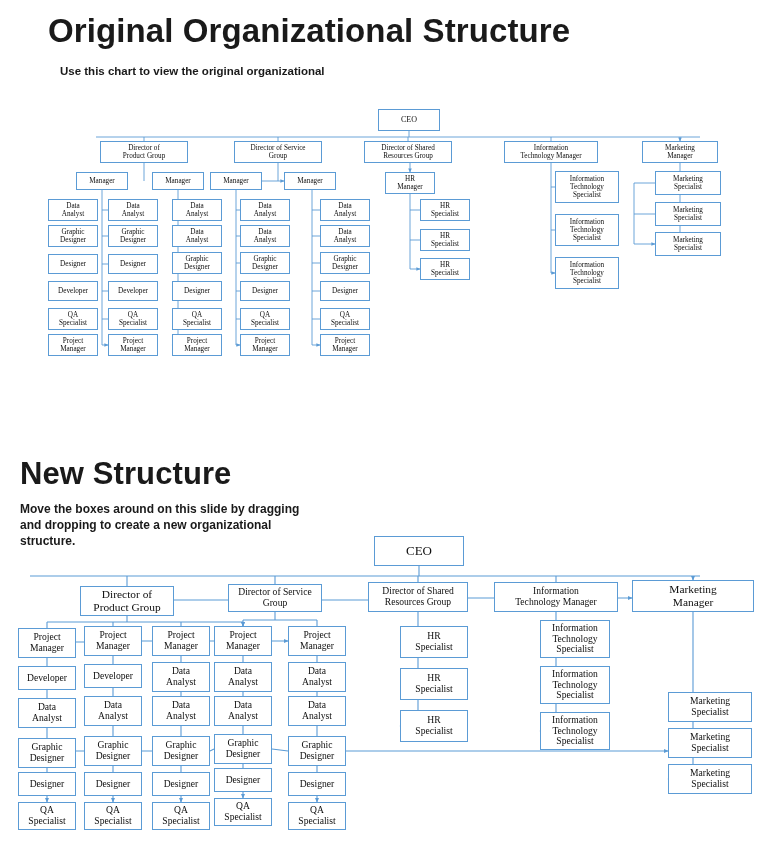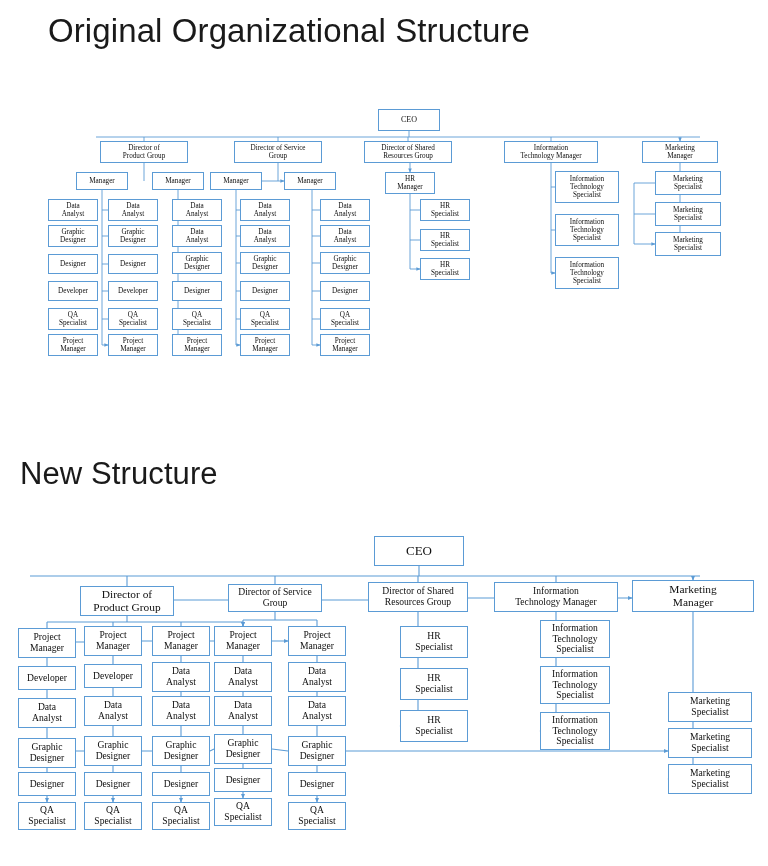--- a/index.html
+++ b/index.html
@@ -3,21 +3,21 @@
 <meta charset="utf-8">
 <style>
   html,body{margin:0;padding:0;background:#ffffff;}
   body{width:768px;height:866px;position:relative;overflow:hidden;
        font-family:"Liberation Sans","DejaVu Sans",sans-serif;color:#111;}
 
   .slide{position:absolute;left:0;width:768px;}
   #slide-original{top:0;height:440px;}
   #slide-new{top:440px;height:426px;}
 
-  .title{position:absolute;font-weight:400;color:#1a1a1a;white-space:nowrap;}
+  .title{position:absolute;font-weight:700;color:#1a1a1a;white-space:nowrap;}
   #title-original{left:48px;top:12px;font-size:33px;letter-spacing:.1px;}
   #title-new{left:20px;top:16px;font-size:31px;letter-spacing:.1px;}
 
   .subtitle{position:absolute;font-weight:700;color:#1a1a1a;line-height:1.32;}
   #subtitle-original{left:60px;top:64px;font-size:11.5px;white-space:nowrap;}
   #subtitle-new{left:20px;top:62px;font-size:12px;width:300px;}
 
   .chart{position:absolute;left:0;top:0;width:768px;height:100%;font-family:Liberation Serif, serif;}
   .conn{position:absolute;left:0;top:0;overflow:visible;pointer-events:none;}
 
@@ -30,20 +30,21 @@
   #slide-new .node.big{font-size:11.4px;}
   #slide-original .node.ceo{font-size:8px;}
   #slide-new .node.ceo{font-size:13px;}
   .node span{display:block;}
 </style>
 </head>
 <body>
 
 <div class="slide" id="slide-original">
   <div class="title" id="title-original">Original Organizational Structure</div>
+  <div class="subtitle" id="subtitle-original">Use this chart to view the original organizational</div>
   <div class="chart" id="chart-original">
     <svg class="conn" id="conn-original" width="768" height="440">
         <defs>
           <marker id="ar-original-s" markerWidth="5" markerHeight="5" refX="4" refY="2.5" orient="auto" markerUnits="strokeWidth">
             <path d="M0,0.5 L4.5,2.5 L0,4.5 z" fill="#5b9bd5"></path>
           </marker>
           <marker id="ar-original-e" markerWidth="5" markerHeight="5" refX="4" refY="2.5" orient="auto" markerUnits="strokeWidth">
             <path d="M0,0.5 L4.5,2.5 L0,4.5 z" fill="#5b9bd5"></path>
           </marker>
         </defs>
@@ -349,20 +350,21 @@
         <div>
           <span>Marketing</span>
           <span>Specialist</span>
         </div>
       </div>
     </div>
 </div>
 
 <div class="slide" id="slide-new">
   <div class="title" id="title-new">New Structure</div>
+  <div class="subtitle" id="subtitle-new">Move the boxes around on this slide by dragging and dropping to create a new organizational structure.</div>
   <div class="chart" id="chart-new">
     <svg class="conn" id="conn-new" width="768" height="426">
         <defs>
           <marker id="ar-new-s" markerWidth="5" markerHeight="5" refX="4" refY="2.5" orient="auto" markerUnits="strokeWidth">
             <path d="M0,0.5 L4.5,2.5 L0,4.5 z" fill="#5b9bd5"></path>
           </marker>
           <marker id="ar-new-e" markerWidth="5" markerHeight="5" refX="4" refY="2.5" orient="auto" markerUnits="strokeWidth">
             <path d="M0,0.5 L4.5,2.5 L0,4.5 z" fill="#5b9bd5"></path>
           </marker>
         </defs>

